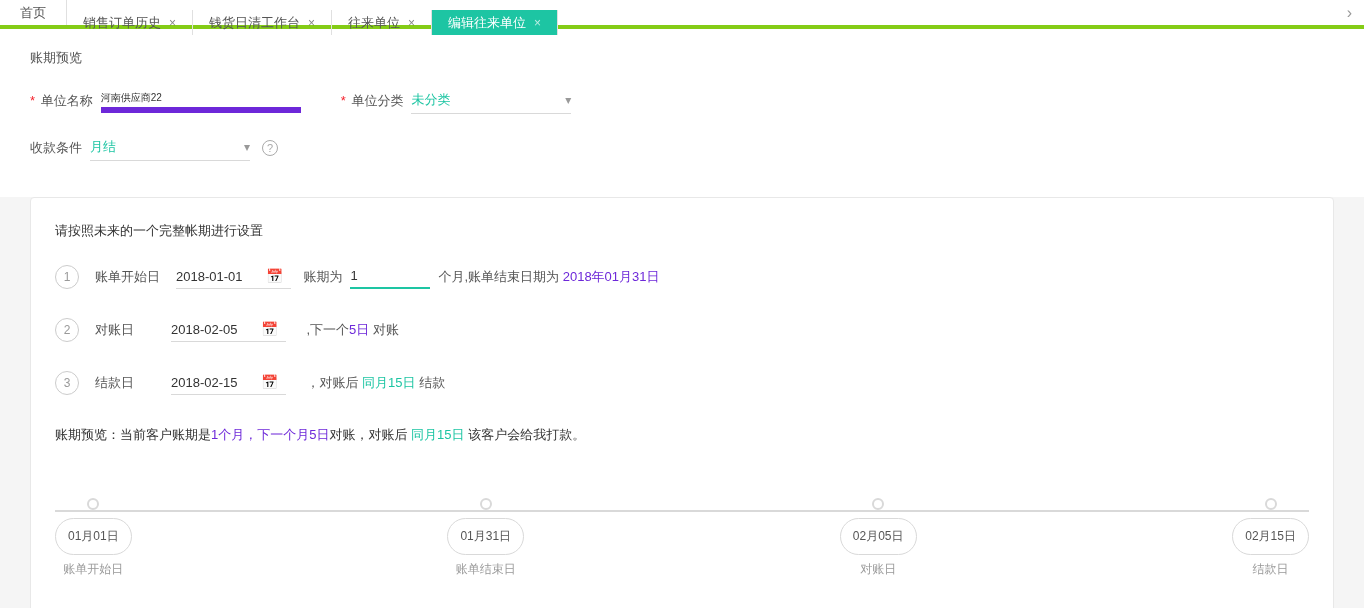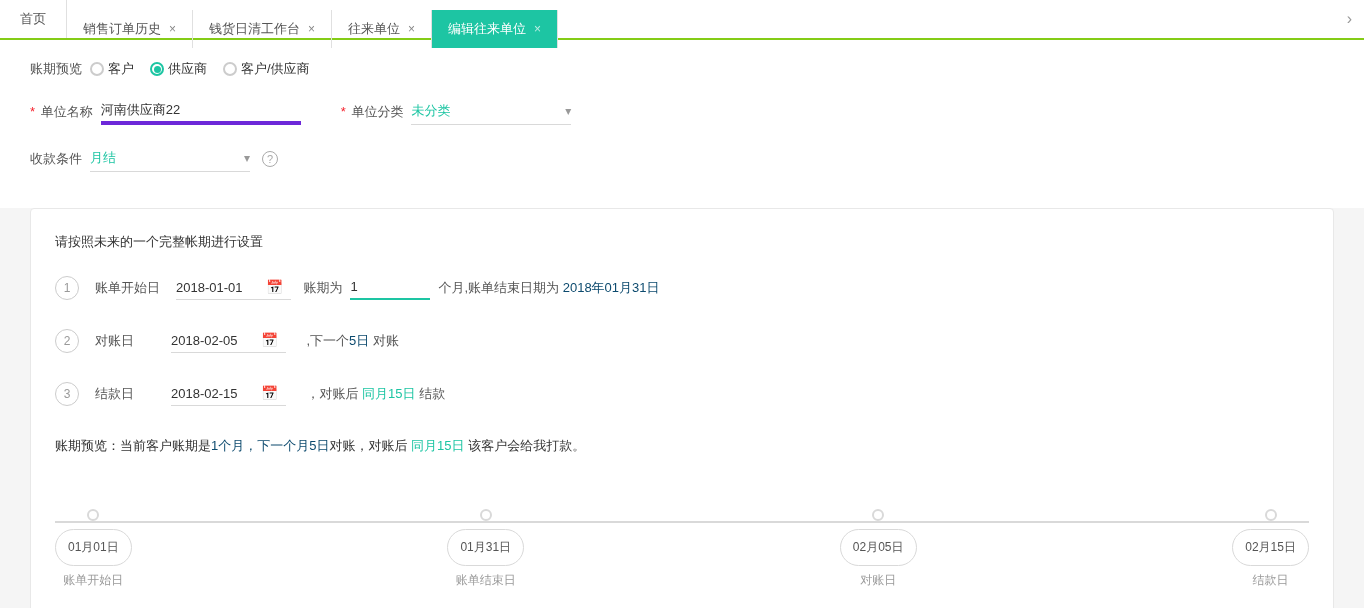--- a/index.html
+++ b/index.html
@@ -3,22 +3,22 @@
   <meta charset="utf-8">
   <style>
     * { box-sizing: border-box; margin: 0; padding: 0; }
     body { font-family: "Microsoft YaHei", "PingFang SC", sans-serif; font-size: 13px; background: #f5f5f5; color: #333; }
 
     
     .tab-bar {
       display: flex;
       align-items: center;
       background: #fff;
-      border-bottom: 2px solid #84cc16;
-      height: 40px;
+      border-bottom: 4px solid #84cc16;
+      height: 29px;
       padding: 0;
     }
     .tab-item {
       display: flex;
       align-items: center;
       padding: 0 16px;
       height: 100%;
       cursor: pointer;
       font-size: 13px;
       color: #555;
@@ -113,24 +113,24 @@
     .radio-circle.checked::after {
       content: '';
       width: 7px;
       height: 7px;
       border-radius: 50%;
       background: #1dc5a3;
     }
 
     .form-input {
       border: none;
-      border-bottom: 4px solid #6d28d9;
+      border-bottom: 6px solid #6d28d9;
       outline: none;
       padding: 4px 0;
-      font-size: 13px;
+      font-size: 10px;
       color: #333;
       background: transparent;
       width: 160px;
     }
 
     .form-input-wide {
       width: 200px;
     }
 
     .input-with-icon {
@@ -269,21 +269,21 @@
       outline: none;
       font-size: 13px;
       color: #333;
       width: 80px;
       padding: 4px 0;
       background: transparent;
       text-align: left;
     }
 
     .highlight-orange {
-      color: #0c4a6e;
+      color: #6d28d9;
       font-weight: 500;
     }
 
     .highlight-teal {
       color: #1dc5a3;
       font-weight: 500;
     }
 
     .inline-text {
       font-size: 13px;
@@ -387,34 +387,20 @@
   <div class="tab-arrow">
     <span>›</span>
   </div>
 </div>
 
 <div class="top-form">
 
   <div class="form-row">
     <div class="form-field">
       <span class="form-label">账期预览</span>
-      <div class="radio-group">
-        <div class="radio-item">
-          <div class="radio-circle"></div>
-          <span>客户</span>
-        </div>
-        <div class="radio-item">
-          <div class="radio-circle checked"></div>
-          <span>供应商</span>
-        </div>
-        <div class="radio-item">
-          <div class="radio-circle"></div>
-          <span>客户/供应商</span>
-        </div>
-      </div>
     </div>
   </div>
 
   <div class="form-row">
     <div class="form-field">
       <span class="form-label">
         <span class="required-star">*</span>
         <span>单位名称</span>
       </span>
       <input type="text" class="form-input form-input-wide" value="河南供应商22" style="">

